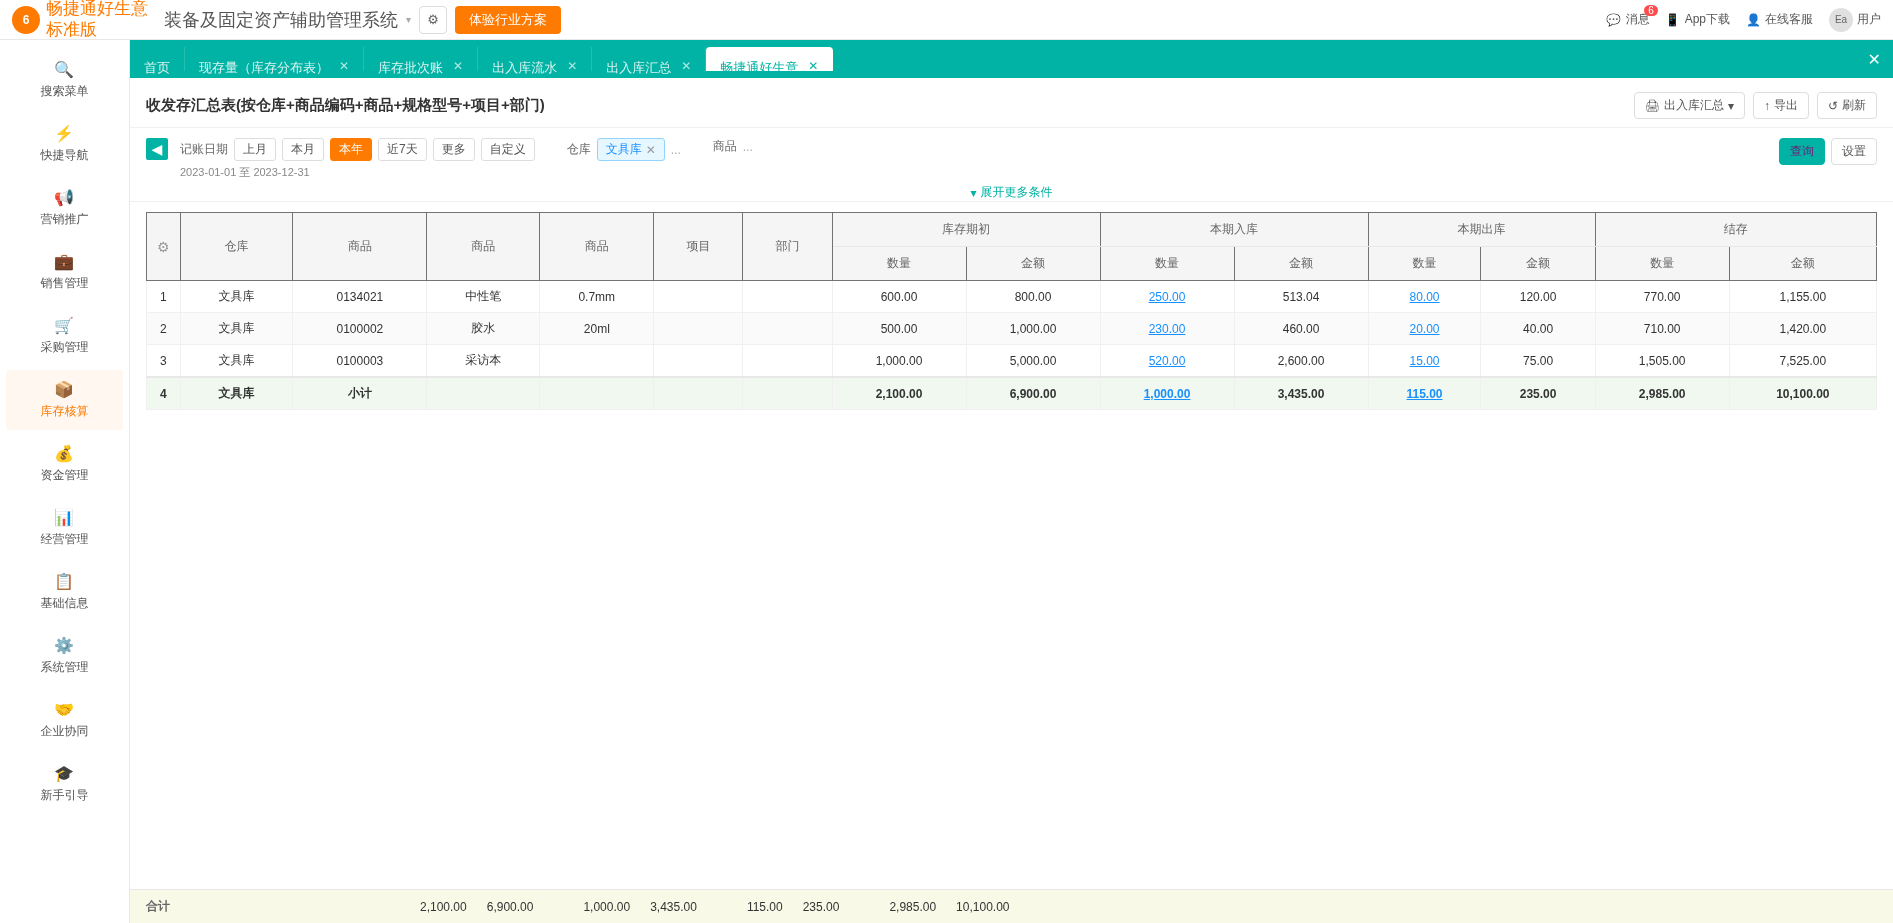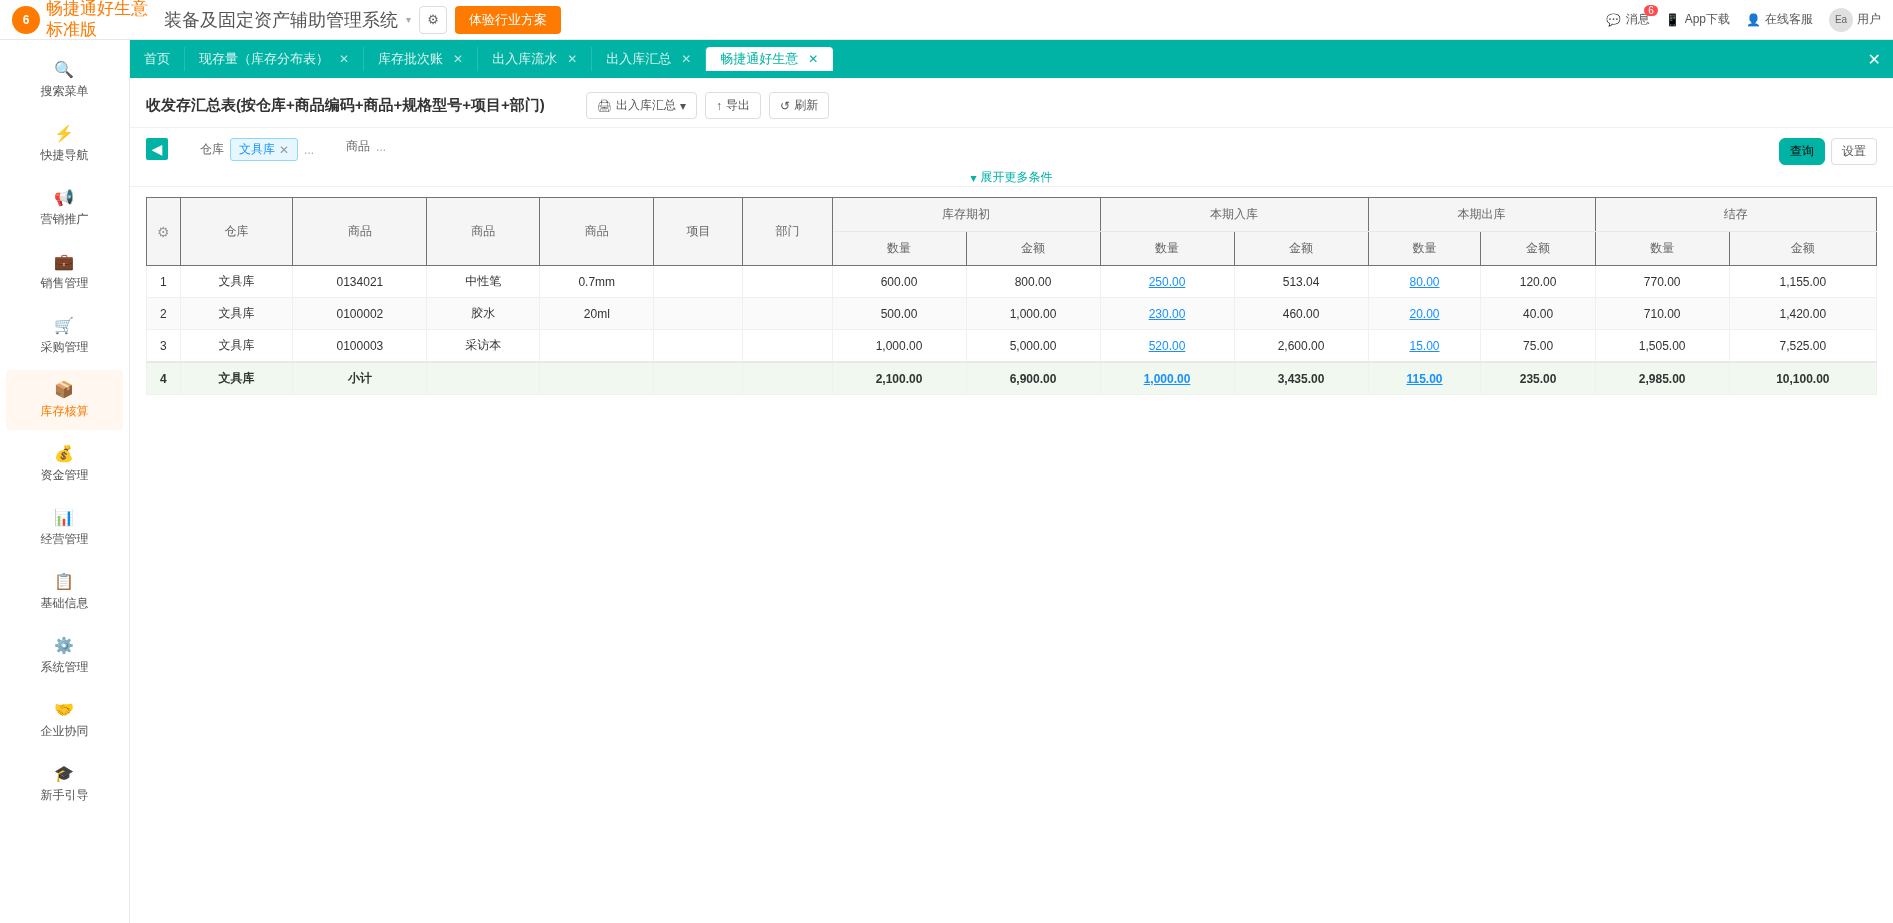--- a/index.html
+++ b/index.html
@@ -28,33 +28,33 @@
     .sidebar-item { display: flex; flex-direction: column; align-items: center; padding: 10px 8px; cursor: pointer; color: #555; font-size: 12px; gap: 4px; border-radius: 4px; margin: 2px 6px; }
     .sidebar-item.active { background: #fff7f0; color: #ff7a00; }
     .sidebar-item.active .sidebar-icon { color: #ff7a00; }
     .sidebar-icon { font-size: 16px; }
 
     
     .content-area { flex: 1; display: flex; flex-direction: column; overflow: hidden; }
 
     
     .tab-bar { background: #00b3a4; display: flex; align-items: center; height: 38px; padding: 0; }
-    .tab-item { height: 24px; display: flex; align-items: center; padding: 12px 14px; color: rgba(255,255,255,0.85); font-size: 13px; cursor: pointer; border-right: 1px solid rgba(255,255,255,0.15); gap: 6px; white-space: nowrap; }
+    .tab-item { height: 24px; display: flex; padding: 12px 14px; color: rgba(255,255,255,0.85); font-size: 13px; cursor: pointer; border-right: 1px solid rgba(255,255,255,0.15); gap: 6px; white-space: nowrap; }
     .tab-item.active { background: #fff; color: #00b3a4; border-radius: 4px 4px 0 0; }
     .tab-item .tab-close { color: rgba(255,255,255,0.7); font-size: 12px; margin-left: 4px; }
     .tab-item.active .tab-close { color: #00b3a4; }
     .tab-bar-close { margin-left: auto; color: #fff; padding: 0 12px; cursor: pointer; font-size: 16px; }
 
     
     .page-content { flex: 1; background: #fff; overflow: auto; padding: 0; }
-    .page-header { padding: 14px 16px 8px; border-bottom: 1px solid #f0f0f0; display: flex; align-items: center; justify-content: flex-start; gap: 41px; }
+    .page-header { padding: 14px 16px 8px; border-bottom: 1px solid #f0f0f0; display: flex; align-items: center; justify-content: space-between; }
     .page-title { font-size: 15px; font-weight: bold; color: #333; }
     .page-actions { display: flex; align-items: center; gap: 8px; }
     .action-btn { display: flex; align-items: center; gap: 4px; padding: 4px 10px; border: 1px solid #ddd; border-radius: 4px; cursor: pointer; color: #555; font-size: 12px; background: #fff; }
-    .action-btn.teal { background: #00b3a4; color: #000000; border-color: #00b3a4; border-radius: 6px; }
+    .action-btn.teal { background: #00b3a4; color: #701a75; border-color: #00b3a4; }
     .filter-toggle { background: #00b3a4; color: #fff; border: none; width: 22px; height: 22px; border-radius: 2px; cursor: pointer; font-size: 14px; display: flex; align-items: center; justify-content: center; }
     .date-btn { padding: 2px 8px; border: 1px solid #ddd; border-radius: 3px; cursor: pointer; font-size: 12px; color: #555; background: #fff; }
     .date-btn.active { background: #ff7a00; color: #fff; border-color: #ff7a00; }
     .date-range { font-size: 11px; color: #888; margin-top: 2px; }
     .warehouse-tag { display: flex; align-items: center; gap: 4px; background: #e6f7ff; border: 1px solid #91d5ff; border-radius: 3px; padding: 2px 8px; font-size: 12px; color: #1890ff; }
     .tag-close { cursor: pointer; color: #999; }
     .more-btn { color: #aaa; cursor: pointer; font-size: 12px; }
 
     
     .table-wrapper { padding: 10px 16px; overflow-x: auto; }
@@ -214,20 +214,32 @@
           <button class="action-btn">
             <span>↺</span>
             <span>刷新</span>
           </button>
         </div>
       </div>
 
       <div style="padding: 10px 16px 0; border-bottom: 1px solid #f0f0f0;">
         <div style="display:flex; align-items:flex-start; gap:12px;">
           <button class="filter-toggle">◀</button>
+          <div style="display:flex; flex-direction:column; gap:2px;">
+            <div style="display:flex; align-items:center; gap:6px;">
+              <span style="color:#666; font-size:12px;">记账日期</span>
+              <button class="date-btn">上月</button>
+              <button class="date-btn">本月</button>
+              <button class="date-btn active">本年</button>
+              <button class="date-btn">近7天</button>
+              <button class="date-btn">更多</button>
+              <button class="date-btn">自定义</button>
+            </div>
+            <div class="date-range">2023-01-01 至 2023-12-31</div>
+          </div>
           <div style="display:flex; align-items:center; gap:6px; margin-left:20px;">
             <span style="color:#666; font-size:12px;">仓库</span>
             <div class="warehouse-tag">
               <span>文具库</span>
               <span class="tag-close">✕</span>
             </div>
             <span class="more-btn">...</span>
           </div>
           <div style="display:flex; align-items:center; gap:6px; margin-left:20px;">
             <span style="color:#666; font-size:12px;">商品</span>
@@ -346,14 +358,25 @@
               <td><span class="underline-link">115.00</span></td>
               <td>235.00</td>
               <td>2,985.00</td>
               <td>10,100.00</td>
             </tr>
           </tbody>
         </table>
       </div>
     </div>
 
+    <div class="bottom-total">
+      <span class="total-label">合计</span>
+      <span style="margin-left:200px;">2,100.00</span>
+      <span>6,900.00</span>
+      <span style="margin-left:30px;">1,000.00</span>
+      <span>3,435.00</span>
+      <span style="margin-left:30px;">115.00</span>
+      <span>235.00</span>
+      <span style="margin-left:30px;">2,985.00</span>
+      <span>10,100.00</span>
+    </div>
   </div>
 </div>
 
 </body></html>

